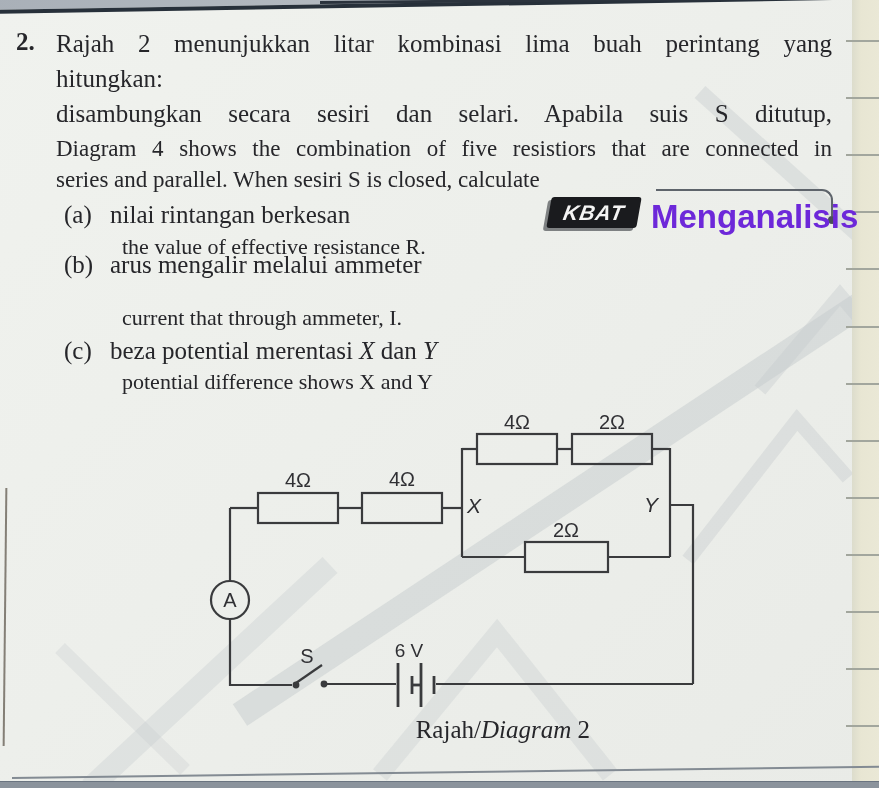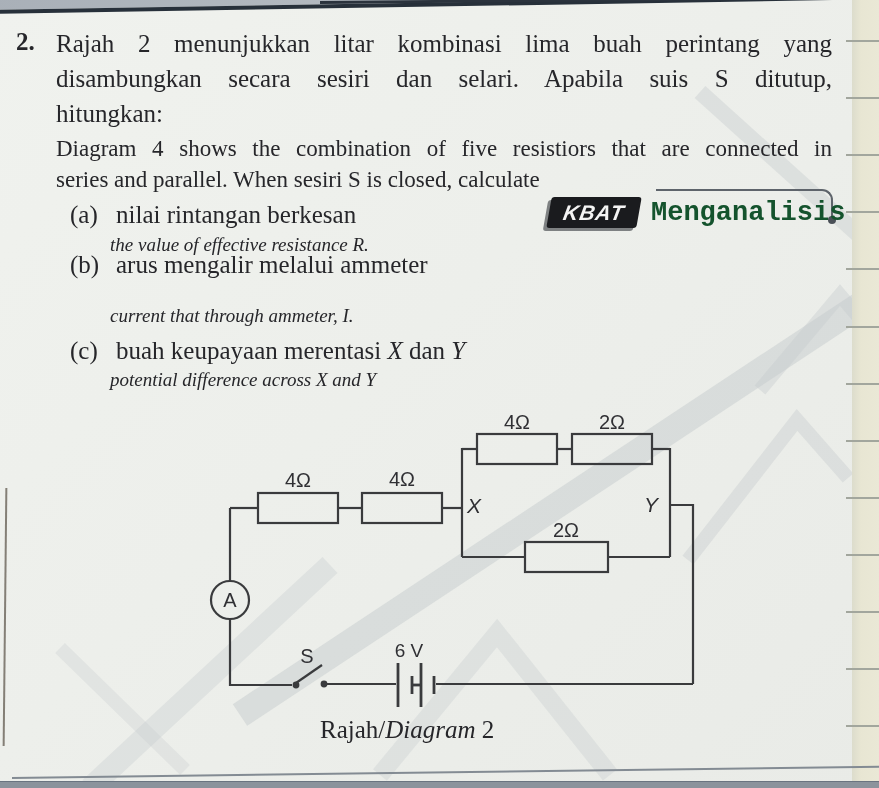--- a/index.html
+++ b/index.html
@@ -41,56 +41,56 @@
   }
   .watermark{position:absolute;left:0;top:0;z-index:1;}
   
   .qnum{position:absolute;left:16px;top:28px;font-size:25px;font-weight:bold;z-index:3;}
   .para{position:absolute;left:56px;top:26px;width:776px;z-index:3;}
   .mline{font-size:25px;line-height:35px;height:35px;white-space:nowrap;}
   .mline.just{white-space:normal;text-align:justify;text-align-last:justify;}
   .eline{font-size:23px;line-height:31px;height:31px;white-space:nowrap;}
   .eline.just{white-space:normal;text-align:justify;text-align-last:justify;}
   .para .gap{height:2px;}
-  .part-row{position:absolute;left:64px;font-size:25px;white-space:nowrap;z-index:3;margin-left:6px;}
+  .part-row{position:absolute;left:64px;font-size:25px;white-space:nowrap;z-index:3;}
   .part-row .plabel{display:inline-block;width:46px;}
-  .part-en{position:absolute;left:110px;font-size:19px;font-style:italic;white-space:nowrap;z-index:3;}
+  .part-en{position:absolute;left:122px;font-size:22px;white-space:nowrap;z-index:3;}
   .varit{font-style:italic;}
   
   .kbat-box{
     position:absolute;left:549px;top:197px;width:90px;height:31px;z-index:3;
     background:#1a1b1e;border-radius:3px;transform:skewX(-10deg);
     box-shadow:-3px 3px 0 rgba(35,38,43,0.55);
     display:flex;align-items:center;justify-content:center;
   }
   .kbat-box span{
     color:#f4f4f4;font-family:"Liberation Sans","DejaVu Sans",sans-serif;
     font-weight:bold;font-style:italic;font-size:21px;letter-spacing:1px;
   }
   .kbat-skill{
     position:absolute;left:651px;top:198px;z-index:3;
-    font-family:Liberation Mono, monospace;
-    font-weight:bold;font-size:27px;color:#14532d;white-space:nowrap;
+    font-family:Liberation Sans, sans-serif;
+    font-weight:bold;font-size:33px;color:#6d28d9;white-space:nowrap;
   }
   .callout{
     position:absolute;left:656px;top:189px;width:175px;height:25px;z-index:2;
     border-top:2px solid #5e646b;border-right:2px solid #5e646b;
     border-top-right-radius:11px;
   }
   .callout .dot{
     position:absolute;right:-5px;bottom:-8px;width:8px;height:8px;border-radius:50%;
     background:#4a5057;
   }
   
   .circuit{position:absolute;left:0;top:0;z-index:3;pointer-events:none;}
   .circuit text{
     font-family:"Liberation Sans","DejaVu Sans",sans-serif;fill:#303034;
   }
   .caption{
-    position:absolute;left:320px;top:716px;width:270px;text-align:left;
+    position:absolute;left:320px;top:716px;width:270px;text-align:right;
     font-size:25px;z-index:3;white-space:nowrap;
   }
 </style>
 </head>
 <body>
 
 <svg class="watermark" width="879" height="788" viewBox="0 0 879 788">
   <g fill="none" stroke="#c6cbce" stroke-linecap="butt">
     <line x1="240" y1="715" x2="875" y2="295" stroke-width="26" opacity="0.5"></line>
     <line x1="90" y1="788" x2="330" y2="565" stroke-width="22" opacity="0.35"></line>
@@ -121,41 +121,41 @@
     <div class="rline" style="top: 725px;"></div>
   </div>
 <div class="left-edge-line"></div>
 <div class="bottom-line"></div>
 <div class="bottom-strip"></div>
 
 <div class="qnum">2.</div>
 
 <div class="para">
   <div class="mline just">Rajah 2 menunjukkan litar kombinasi lima buah perintang yang</div>
+  <div class="mline">hitungkan:</div>
   <div class="mline just">disambungkan secara sesiri dan selari. Apabila suis S ditutup,</div>
-  <div class="mline">hitungkan:</div>
   <div class="gap"></div>
   <div class="eline just">Diagram 4 shows the combination of five resistiors that are connected in</div>
   <div class="eline">series and parallel. When sesiri S is closed, calculate</div>
 </div>
 
 <div class="part-row" style="top:201px">
   <span class="plabel">(a)</span><span>nilai rintangan berkesan</span>
 </div>
 <div class="part-en" style="top:234px">the value of effective resistance R.</div>
 
 <div class="part-row" style="top:251px">
   <span class="plabel">(b)</span><span>arus mengalir melalui ammeter</span>
 </div>
 <div class="part-en" style="top:305px">current that through ammeter, I.</div>
 
 <div class="part-row" style="top:337px">
-  <span class="plabel">(c)</span><span><span>buah keupayaan merentasi </span><span class="varit">X</span><span> dan </span><span class="varit">Y</span></span>
-</div>
-<div class="part-en" style="top:369px">potential difference across X and Y</div>
+  <span class="plabel">(c)</span><span><span>beza potential merentasi </span><span class="varit">X</span><span> dan </span><span class="varit">Y</span></span>
+</div>
+<div class="part-en" style="top:369px">potential difference shows X and Y</div>
 
 <div class="callout">
     <span class="dot"></span>
   </div>
 <div class="kbat-box">
   <span>KBAT</span>
 </div>
 <div class="kbat-skill">Menganalisis</div>
 
 <svg class="circuit" width="879" height="788" viewBox="0 0 879 788">

